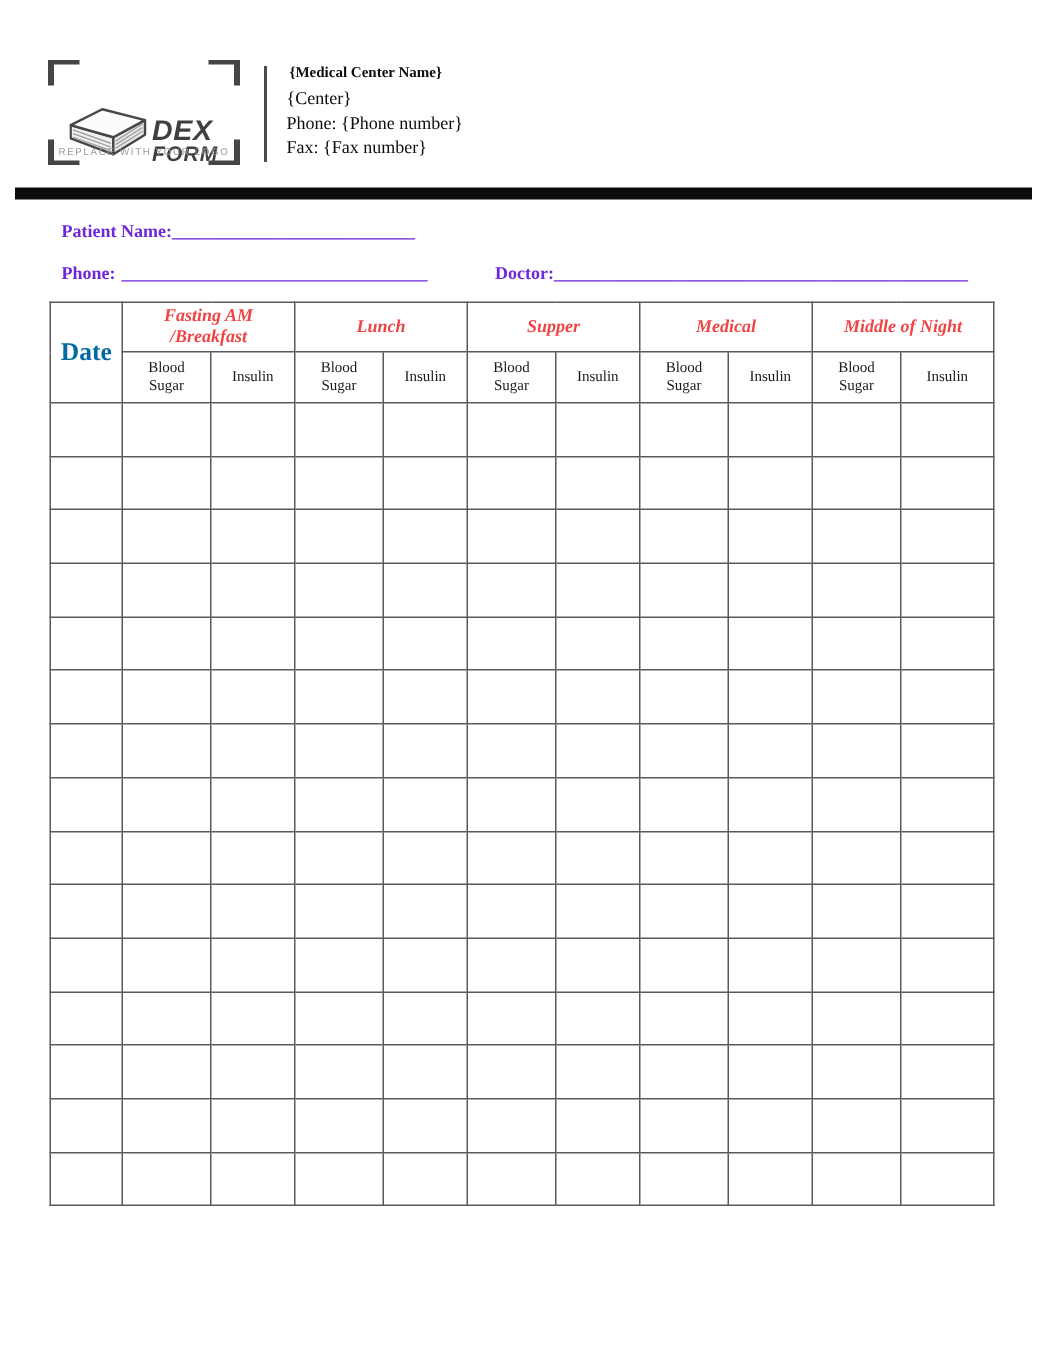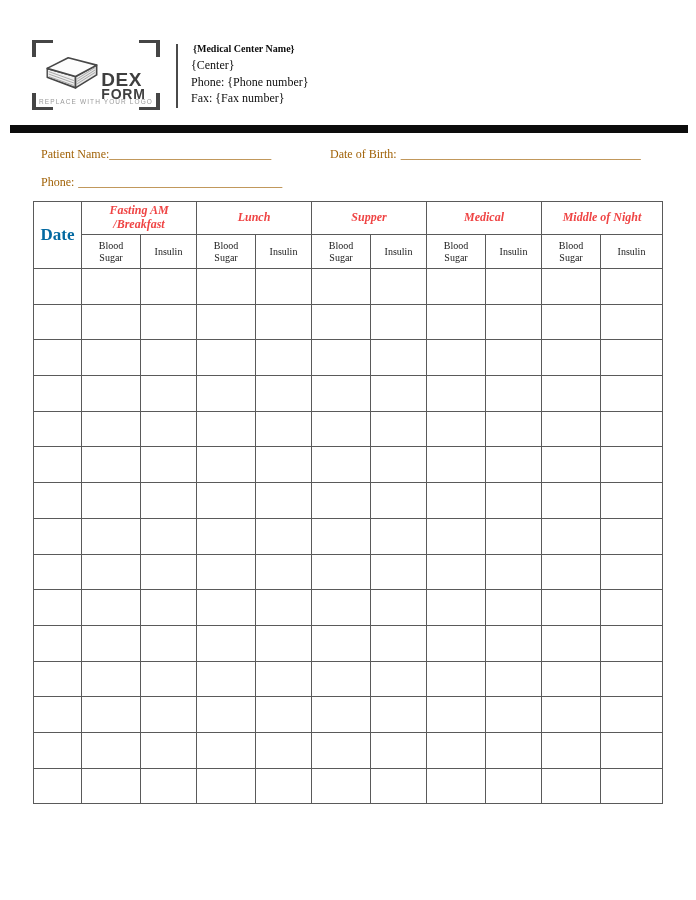--- a/index.html
+++ b/index.html
@@ -10,42 +10,42 @@
   }
 
   
   .logo-frame { position:absolute; left:32px; top:40px; width:128px; height:70px; }
   .bracket { position:absolute; width:21px; height:17px; }
   .bracket.tl { left:0; top:0; border-top:3px solid #454545; border-left:4px solid #454545; }
   .bracket.tr { right:0; top:0; border-top:3px solid #454545; border-right:4px solid #454545; }
   .bracket.bl { left:0; bottom:0; border-bottom:3px solid #454545; border-left:4px solid #454545; }
   .bracket.br { right:0; bottom:0; border-bottom:3px solid #454545; border-right:4px solid #454545; }
   .logo-inner {
-    position:absolute; left:50%; top:16px; transform:translateX(-50%);
-    display:flex; align-items:flex-end; gap:3px; white-space:nowrap;
+    position:absolute; left:50%; top:31px; transform:translateX(-50%);
+    display:flex; align-items:center; gap:3px; white-space:nowrap;font-style:italic;
   }
   .brand { font-family:"Liberation Sans", sans-serif; font-weight:bold; color:#3f3f3f; text-align:left; }
   .brand .t { font-size:19px; line-height:17px; letter-spacing:0.5px; }
   .brand .b { font-size:14px; line-height:13px; letter-spacing:0.8px; }
   .tagline {
     position:absolute; left:50%; bottom:5px; transform:translateX(-50%);
     font-family:"Liberation Sans", sans-serif; font-size:6.5px; letter-spacing:1.1px;
     color:#9b9b9b; white-space:nowrap;
   }
   .logo-divider { position:absolute; left:176px; top:44px; width:2px; height:64px; background:#4a4a4a; }
 
   
   .clinic { position:absolute; left:191px; top:41px; font-size:12px; line-height:16.3px; color:#0d0d0d; }
   .clinic .name { font-weight:bold; font-size:10px; padding-left:2px; }
 
   
   .bar { position:absolute; left:10px; top:125px; width:678px; height:8px; background:#0c0c0c; }
 
   
-  .field { position:absolute; font-size:12px; font-weight:normal; color:#a16207; white-space:nowrap; }
+  .field { position:absolute; font-size:12px; font-weight:bold; color:#6d28d9; white-space:nowrap; }
   .field .line { letter-spacing:0; }
   .field .gap { margin-left:4px; }
   #f-name { left:41px; top:147px; }
   #f-dob  { left:330px; top:147px; }
   #f-phone{ left:41px; top:175px; }
   #f-doc  { left:330px; top:175px; }
 
   
   table.log {
     position:absolute; left:33px; top:201px; width:629px;
@@ -97,25 +97,25 @@
     <div>{Center}</div>
     <div>Phone: {Phone number}</div>
     <div>Fax: {Fax number}</div>
   </div>
 
   <div class="bar"></div>
 
   <div class="field" id="f-name">
     <span>Patient Name:</span><span class="line">___________________________</span>
   </div>
-  <div class="field" id="f-dob">
-    <span>Date of Birth:</span><span class="line gap">________________________________________</span>
-  </div>
   <div class="field" id="f-phone">
     <span>Phone:</span><span class="line gap">__________________________________</span>
+  </div>
+  <div class="field" id="f-doc">
+    <span>Doctor:</span><span class="line">______________________________________________</span>
   </div>
 
   <table class="log">
     <colgroup>
       <col style="width:48px">
       <col style="width:59px">
         <col style="width:56px">
       <col style="width:59px">
         <col style="width:56px">
       <col style="width:59px">

